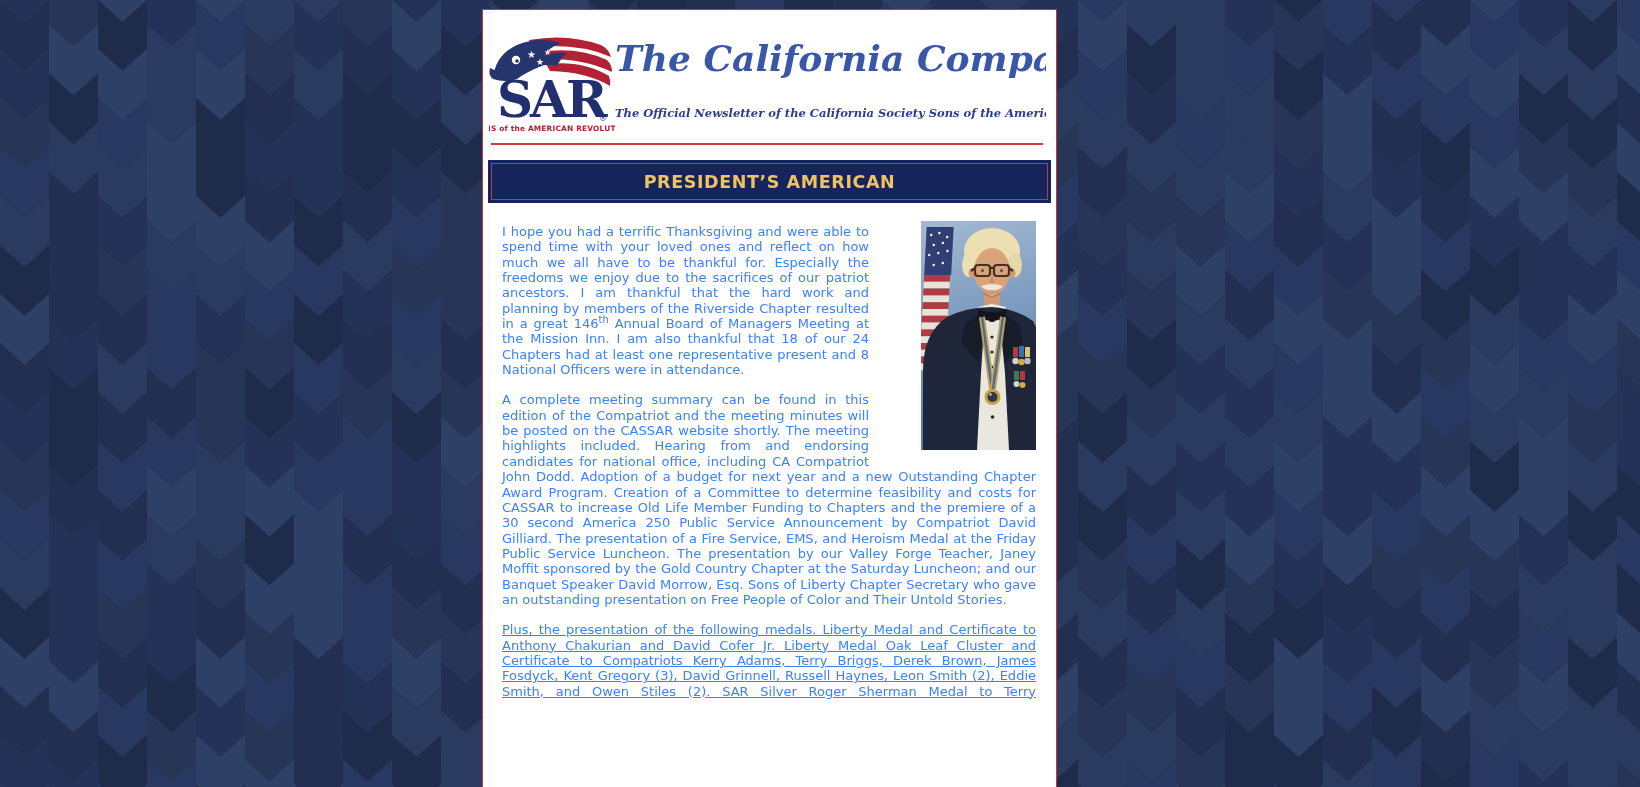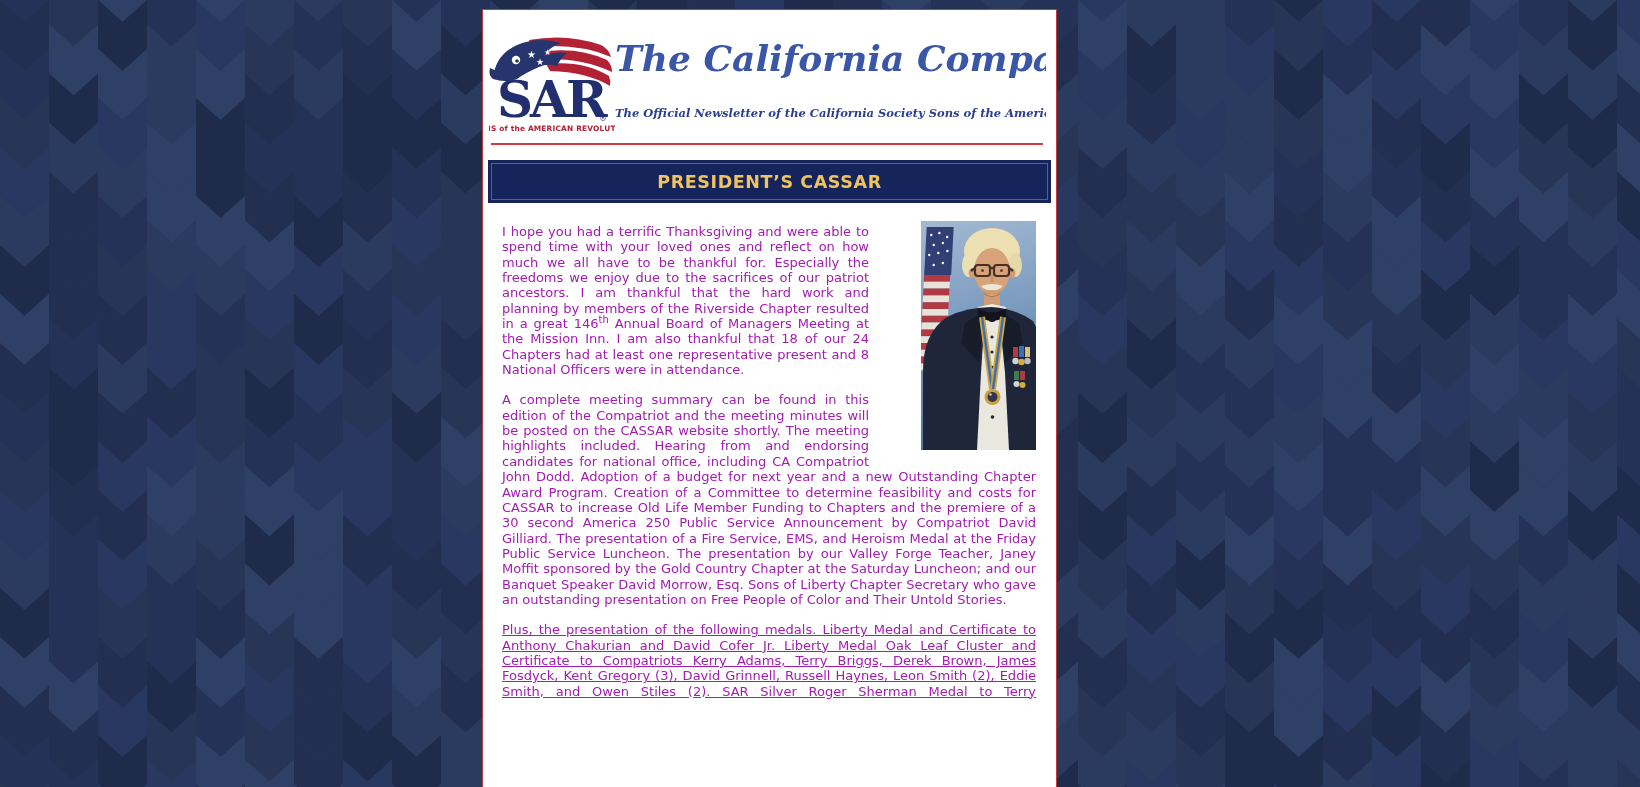--- a/index.html
+++ b/index.html
@@ -85,21 +85,21 @@
   .banner-label {
     color: #eec360;
     font-weight: bold;
     font-size: 17.5px;
     letter-spacing: 0.6px;
   }
   .article {
     margin: 21px 20px 8px 19px;
     font-size: 13px;
     line-height: 15.35px;
-    color: #a21caf;
+    color: #3b82f6;
     text-align: justify;
   }
   .article p { margin: 0 0 15px 0; }
   .article p.clipped-paragraph { text-align-last: justify; text-decoration: underline; }
   .article sup {
     font-size: 10px;
     line-height: 0;
     vertical-align: super;
   }
   .president-photo {
@@ -823,21 +823,21 @@
       <div class="newsletter-title">The California Compatriot</div>
       <div class="newsletter-subtitle">The Official Newsletter of the California Society Sons of the American Revolution</div>
     </div>
   </div>
 
   <div class="masthead-rule"></div>
 
 
   <div class="section-banner">
     <div class="banner-inner-border"></div>
-    <span class="banner-label">PRESIDENT’S CASSAR</span>
+    <span class="banner-label">PRESIDENT’S AMERICAN</span>
   </div>
 
   <div class="article">
 
     <div class="president-photo">
       <svg viewBox="0 0 115 229" xmlns="http://www.w3.org/2000/svg">
 
         <g transform="skewX(-3)">
           <rect x="6" y="6" width="27" height="48" fill="#323f74"></rect>
           <g fill="#ffffff">

